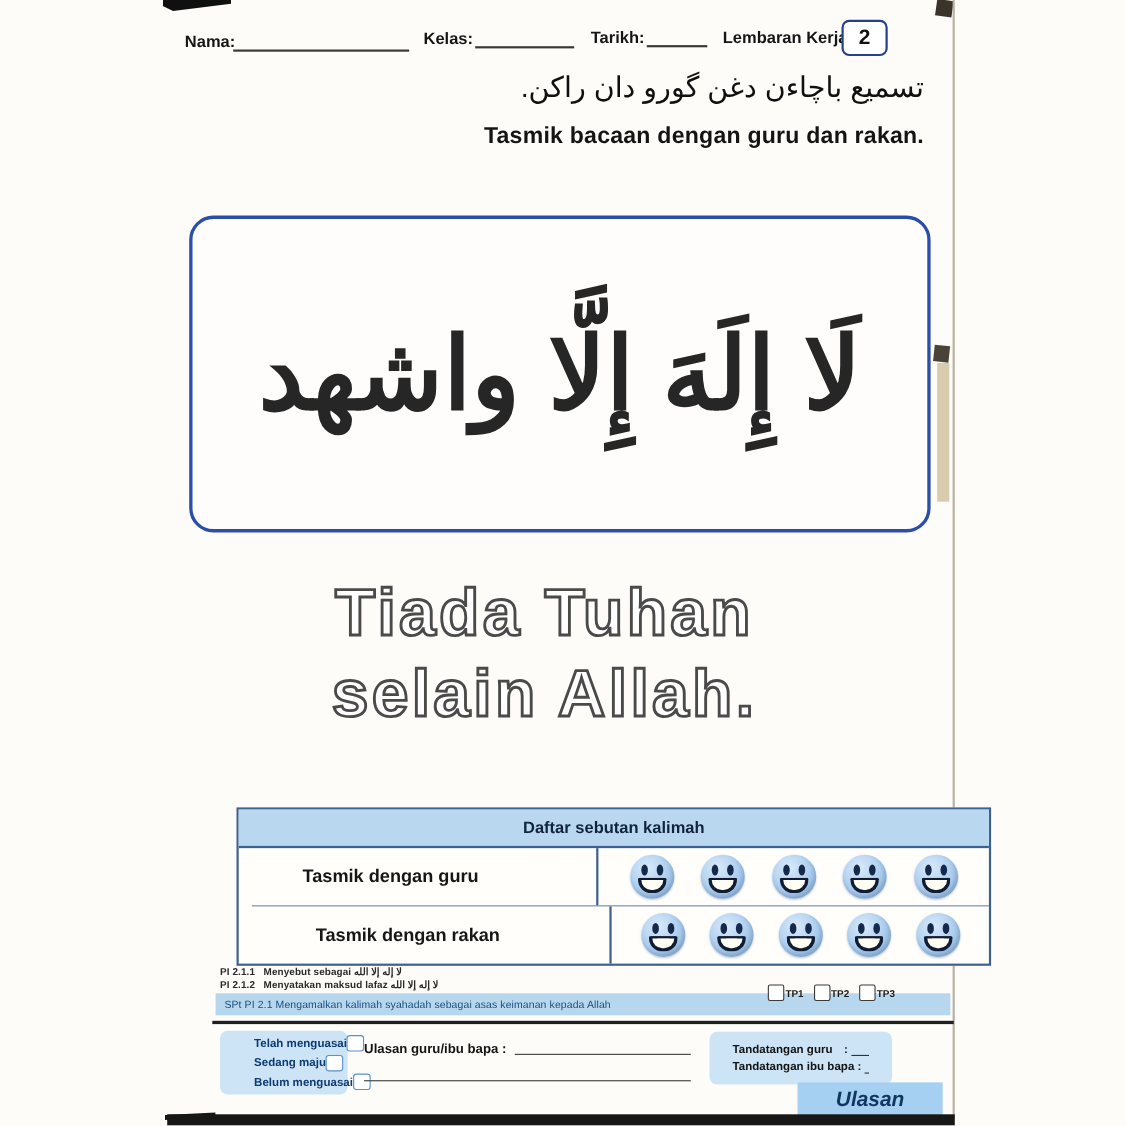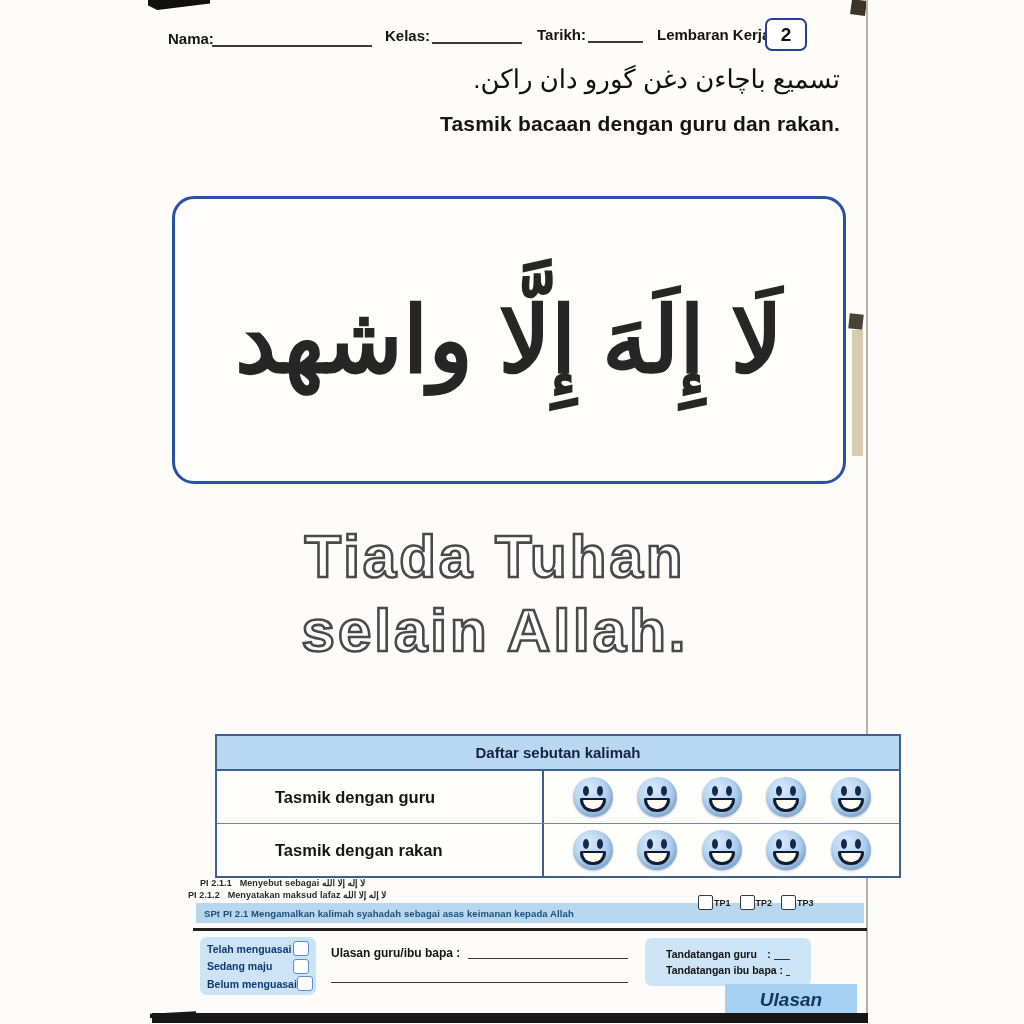--- a/index.html
+++ b/index.html
@@ -29,50 +29,50 @@
           font-size:60px;line-height:74px;letter-spacing:3px;color:#ffffff;
           -webkit-text-stroke:2.6px #4a4a4a;}
 
   
   .rtable{left:215px;top:734px;width:686px;border:2px solid #3d5f91;background:#fffefb;box-sizing:border-box;}
   .rtable .thead{height:33px;background:#b9d8ef;display:flex;align-items:center;justify-content:center;
                  gap:9px;border-bottom:2px solid #3d5f91;}
   .thead-label{font-size:15px;font-weight:bold;color:#10233f;}
   .thead-arabic{font-size:14px;font-weight:bold;color:#10233f;}
   .trow{display:flex;height:52px;padding-left:44px;}
-  .trow + .trow{border-top:1.5px solid #6b87a8;}
+  .trow + .trow{border-top:1.5px solid #6b87a8;margin-left:12px;}
   .tcell-label{width:283px;border-right:2px solid #3d5f91;display:flex;align-items:center;
                padding-left:14px;box-sizing:border-box;font-size:16.5px;font-weight:bold;color:#161616;}
   .tcell-smileys{flex:1;display:flex;align-items:center;justify-content:space-evenly;padding:0 4px;}
 
   
   .smiley{width:40px;height:40px;border-radius:50%;position:relative;
           background:radial-gradient(circle at 38% 30%, #d9eafa 0%, #abcdee 55%, #8db7e0 100%);
           box-shadow:inset -2px -3px 4px rgba(80,110,150,.35), 0 1px 2px rgba(100,130,170,.45);}
   .smiley .eye{position:absolute;top:9px;width:6px;height:10px;border-radius:50%;background:#15294a;}
   .smiley .eye.l{left:10px;} .smiley .eye.r{right:10px;}
   .smiley .mouth{position:absolute;left:7px;bottom:5px;width:26px;height:14px;box-sizing:border-box;
                  background:#fffef2;border:3px solid #101c33;border-top-width:2px;
                  border-radius:4px 4px 26px 26px;}
 
   
   .pi-line{font-size:9px;font-weight:bold;color:#2a2a2a;letter-spacing:.1px;}
   .pi-line .arabic{font-size:9px;}
   .spe-bar{left:196px;top:903px;width:668px;height:20px;background:#b7d7ef;display:flex;align-items:center;}
-  .spe-text{font-size:9.5px;font-weight:bold;color:#1d4e79;padding-left:8px;letter-spacing:.1px;}
+  .spe-text{font-size:9.5px;font-weight:normal;color:#1d4e79;padding-left:8px;letter-spacing:.1px;}
   .tp-group{left:698px;top:895px;display:flex;gap:9px;align-items:center;}
   .tp-item{display:flex;align-items:center;gap:1px;}
   .tp-box{width:13px;height:13px;background:#fff;border:1.5px solid #3a3a3a;border-radius:2px;}
   .tp-label{font-size:9px;font-weight:bold;color:#1a1a1a;}
 
   
   .divider{left:193px;top:928px;width:674px;height:2.5px;background:#1f1f1f;}
   .mastery-box{left:200px;top:937px;width:116px;height:58px;background:#cde4f6;border-radius:7px;
                padding:4px 7px;box-sizing:border-box;display:flex;flex-direction:column;justify-content:space-between;}
-  .mastery-row{display:flex;align-items:center;justify-content:space-between;}
+  .mastery-row{display:flex;align-items:center;justify-content:space-between;margin-left:24px;}
   .mastery-label{font-size:10.5px;font-weight:bold;color:#0d3a74;white-space:nowrap;}
   .mastery-check{width:14px;height:13px;background:#fff;border:1.5px solid #5a8fd0;border-radius:3px;flex:none;}
   .ulasan-label{font-size:12px;font-weight:bold;color:#141414;}
   .sig-box{left:645px;top:938px;width:166px;height:48px;background:#cde4f6;border-radius:7px;
            padding:5px 21px;box-sizing:border-box;display:flex;flex-direction:column;justify-content:space-evenly;}
   .sig-row{display:flex;align-items:flex-end;font-size:10.5px;font-weight:bold;color:#121212;}
   .sig-label{white-space:nowrap;}
   .sig-line{flex:1;border-bottom:1.5px solid #333;height:10px;margin-left:3px;}
 
   
@@ -187,21 +187,21 @@
           </div>
         </div>
     </div>
   </div>
 
   <div class="abs pi-line" style="left:200px;top:878px;">
     <span>PI 2.1.1</span>&nbsp;&nbsp;
     <span>Menyebut sebagai</span>
     <span class="arabic">لا إله إلا الله</span>
   </div>
-  <div class="abs pi-line" style="left:188px;top:890px;">
+  <div class="abs pi-line" style="left:200px;top:890px;">
     <span>PI 2.1.2</span>&nbsp;&nbsp;
     <span>Menyatakan maksud lafaz</span>
     <span class="arabic">لا إله إلا الله</span>
   </div>
 
   <div class="abs spe-bar">
     <span class="spe-text">SPt PI 2.1 Mengamalkan kalimah syahadah sebagai asas keimanan kepada Allah</span>
   </div>
 
   <div class="abs tp-group">

